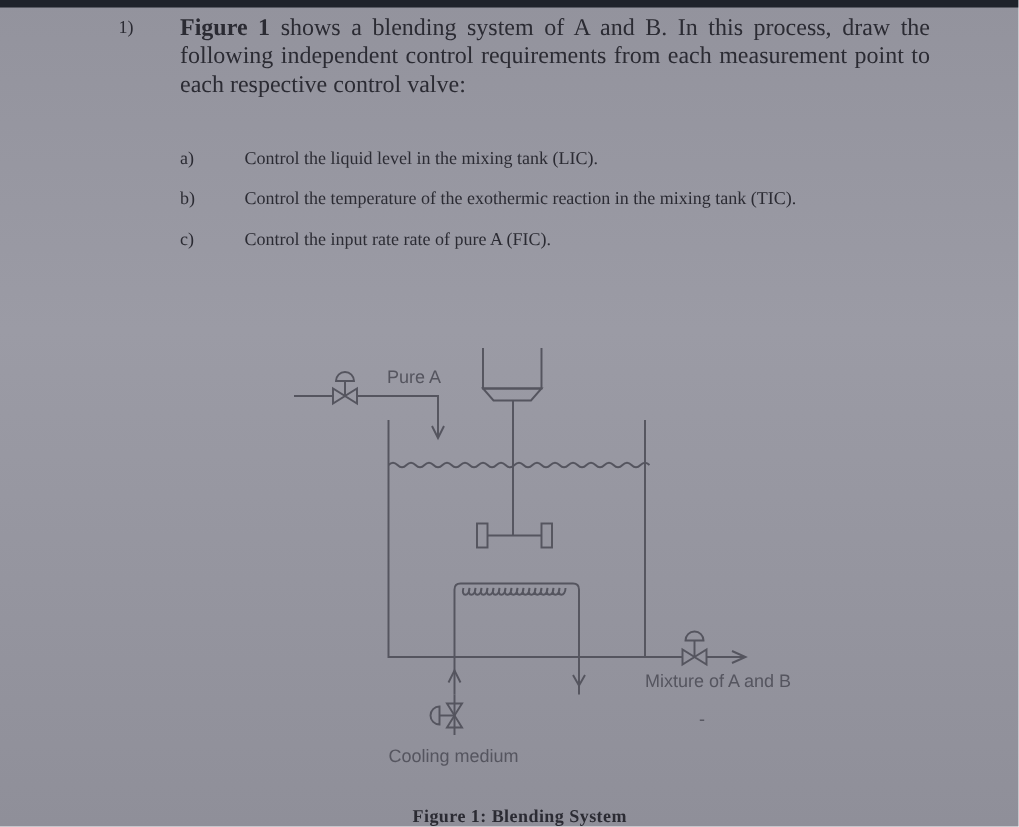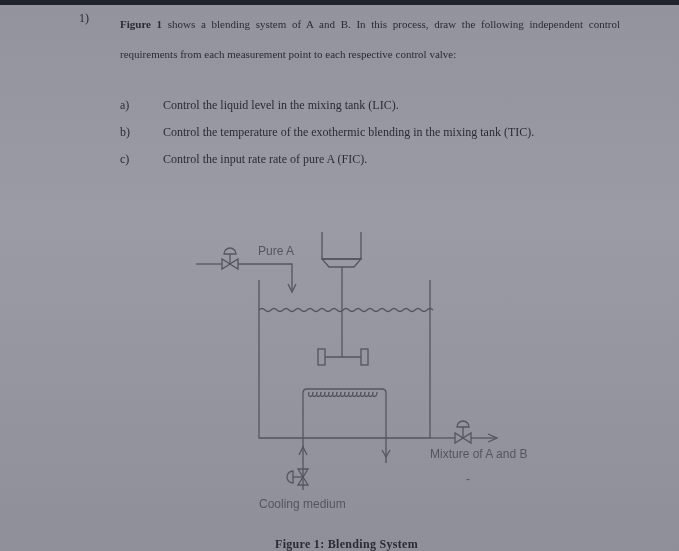--- a/index.html
+++ b/index.html
@@ -5,21 +5,21 @@
   html, body { margin: 0; padding: 0; }
   body {
     width: 679px; height: 551px; overflow: hidden;
     background: linear-gradient(180deg, #93939d 0%, #9b9ba5 40%, #8f8f99 100%);
     font-family: "Liberation Serif", "DejaVu Serif", serif;
     color: #2b2b33;
     position: relative;
   }
   .topbar { position: absolute; left: 0; top: 0; width: 679px; height: 5px; background: #1f232b; }
   .qnum { position: absolute; left: 79px; top: 11px; font-size: 12px; }
-  .para { position: absolute; left: 120px; top: 9px; width: 500px; font-size: 11px; line-height: 30px; text-align: justify; text-align-last: left; }
+  .para { position: absolute; left: 120px; top: 9px; width: 500px; font-size: 16px; line-height: 19px; text-align: justify; text-align-last: left; }
   .para b { font-weight: bold; }
   .item { position: absolute; left: 120px; font-size: 12px; }
   .item .lbl { position: absolute; left: 0; width: 30px; }
   .item .txt { position: absolute; left: 43px; white-space: nowrap; }
   .caption { position: absolute; left: 275px; top: 537px; font-size: 12px; font-weight: bold; letter-spacing: 0.3px; font-family: Liberation Serif, serif; }
   svg.diagram { position: absolute; left: 0; top: 0; }
   .dlabel { font-family: "Liberation Sans", "DejaVu Sans", sans-serif; font-size: 12px; fill: #55555f; }
 </style>
 </head>
 <body>
@@ -29,21 +29,21 @@
 <div class="qnum">1)</div>
 
 <div class="para"><b>Figure 1</b><span> shows a blending system of A and B. In this process, draw the following independent control requirements from each measurement point to each respective control valve:</span></div>
 
 <div class="item" style="top:98px;">
   <span class="lbl">a)</span>
   <span class="txt">Control the liquid level in the mixing tank (LIC).</span>
 </div>
 <div class="item" style="top:125px;">
   <span class="lbl">b)</span>
-  <span class="txt">Control the temperature of the exothermic blending in the mixing tank (TIC).</span>
+  <span class="txt">Control the temperature of the exothermic reaction in the mixing tank (TIC).</span>
 </div>
 <div class="item" style="top:152px;">
   <span class="lbl">c)</span>
   <span class="txt">Control the input rate rate of pure A (FIC).</span>
 </div>
 
 <svg class="diagram" width="679" height="551" viewBox="0 0 679 551">
   <g stroke="#55555f" stroke-width="1.3" fill="none">
 
     <g>

